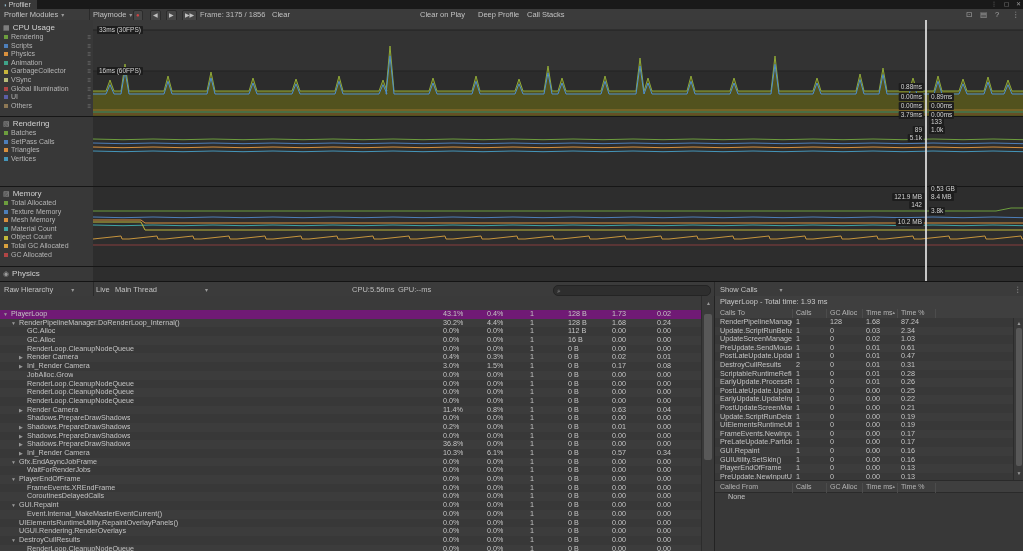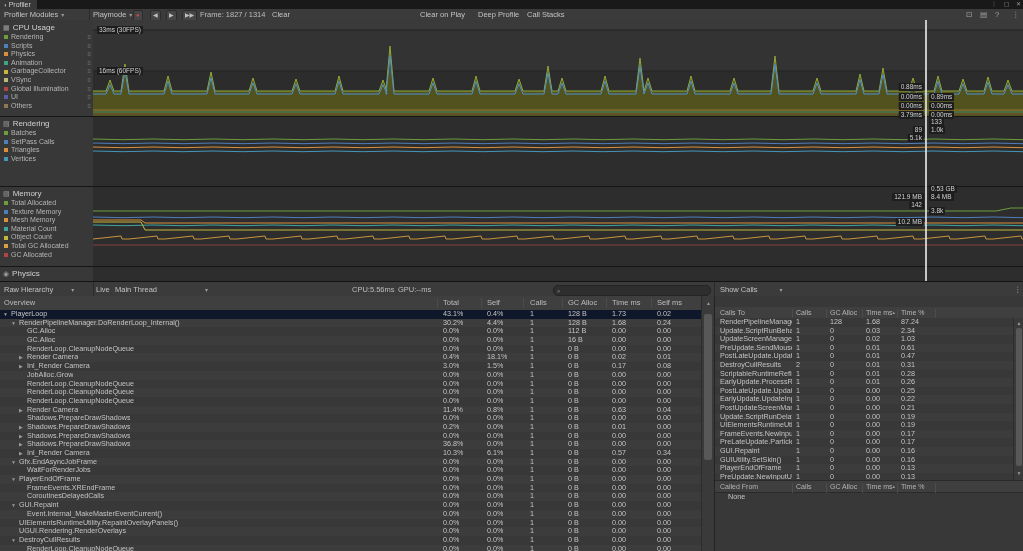--- a/index.html
+++ b/index.html
@@ -47,21 +47,21 @@
   .vsep{position:absolute;top:0;width:1px;height:15px;background:#2a2a2a;}
   
   .hierarchy{position:absolute;left:0;top:296px;width:715px;height:255px;background:#3a3a3a;}
   .hheader{position:absolute;left:0;top:0;width:715px;height:14px;background:#3f3f3f;
            border-bottom:1px solid #2a2a2a;font-size:7.5px;line-height:14px;color:#bdbdbd;}
   .hheader .hcol{position:absolute;top:0;white-space:nowrap;}
   .colsep{position:absolute;top:2px;width:1px;height:10px;background:#4c4c4c;}
   .hrows{position:absolute;left:0;top:14px;width:701px;height:241px;overflow:hidden;}
   .hrow{position:relative;height:8.7px;background:#383838;}
   .hrow.alt{background:#3c3c3c;}
-  .hrow.sel{background:#0f172a;}
+  .hrow.sel{background:#701a75;}
   .hrow .cell{position:absolute;top:0;font-size:7.2px;line-height:8.7px;color:#c4c4c4;white-space:nowrap;overflow:hidden;}
   .hrow .fold{position:absolute;top:0;font-size:5px;line-height:8.7px;color:#999;}
   
   .sbar{position:absolute;background:#3a3a3a;border-left:1px solid #2c2c2c;}
   .sbtn{position:absolute;left:0;width:100%;text-align:center;color:#9a9a9a;font-size:5px;}
   .sthumb{position:absolute;left:2px;background:#585858;border-radius:2px;}
   
   .callspanel{position:absolute;left:715px;top:296px;width:308px;height:255px;background:#383838;}
   .pdivider{position:absolute;left:714px;top:296px;width:1px;height:255px;background:#232323;}
   .ptitle{position:absolute;left:0;top:0;width:308px;height:11px;background:#3f3f3f;border-bottom:1px solid #2a2a2a;
@@ -93,21 +93,21 @@
   </div>
 
   <div class="toolbar">
     <div class="item" style="left:4px;"><span>Profiler Modules</span><span class="ddarrow">▾</span></div>
     <div class="vsep" style="left:89px;height:11px;"></div>
     <div class="item" style="left:93px;"><span>Playmode</span><span class="ddarrow">▾</span></div>
     <div class="item tbtn rec" style="left:133px;"><span>●</span></div>
     <div class="item tbtn" style="left:150px;"><span>◀</span></div>
     <div class="item tbtn" style="left:166px;"><span>▶</span></div>
     <div class="item tbtn" style="left:182px;"><span>▶▶</span></div>
-    <div class="item" style="left:200px;color:#bdbdbd;">Frame: 1827 / 1314</div>
+    <div class="item" style="left:200px;color:#bdbdbd;">Frame: 3175 / 1856</div>
     <div class="item" style="left:272px;">Clear</div>
     <div class="item" style="left:420px;">Clear on Play</div>
     <div class="item" style="left:478px;">Deep Profile</div>
     <div class="item" style="left:527px;">Call Stacks</div>
     <div class="item" style="left:966px;color:#a8a8a8;">⊡</div>
     <div class="item" style="left:980px;color:#a8a8a8;">▤</div>
     <div class="item" style="left:995px;color:#a8a8a8;">?</div>
     <div class="item" style="left:1012px;color:#a8a8a8;">⋮</div>
   </div>
 
@@ -276,35 +276,20 @@
     <div class="item" style="left:398px;color:#bdbdbd;">GPU:--ms</div>
     <div class="search">
       <span class="sicon">⌕</span>
     </div>
     <div class="vsep" style="left:714px;"></div>
     <div class="item" style="left:720px;"><span>Show Calls</span><span class="ddarrow" style="margin-left:22px;">▾</span></div>
     <div class="item" style="left:1014px;color:#a8a8a8;">⋮</div>
   </div>
 
   <div class="hierarchy">
-    <div class="hheader">
-      <span class="hcol" style="left:4px;">Overview</span>
-      <div class="colsep" style="left:437px;"></div>
-      <span class="hcol" style="left:443px;">Total</span>
-      <div class="colsep" style="left:481px;"></div>
-      <span class="hcol" style="left:487px;">Self</span>
-      <div class="colsep" style="left:523px;"></div>
-      <span class="hcol" style="left:530px;">Calls</span>
-      <div class="colsep" style="left:562px;"></div>
-      <span class="hcol" style="left:568px;">GC Alloc</span>
-      <div class="colsep" style="left:606px;"></div>
-      <span class="hcol" style="left:612px;">Time ms</span>
-      <div class="colsep" style="left:651px;"></div>
-      <span class="hcol" style="left:657px;">Self ms</span>
-    </div>
     <div class="hrows">
         <div class="hrow sel">
           <span class="fold" style="left: 3px;">▼</span>
           <span class="cell" style="left: 11px; max-width: 428px;">PlayerLoop</span>
           <span class="cell" style="left: 443px;">43.1%</span>
           <span class="cell" style="left: 487px;">0.4%</span>
           <span class="cell" style="left: 530px;">1</span>
           <span class="cell" style="left: 568px;">128 B</span>
           <span class="cell" style="left: 612px;">1.73</span>
           <span class="cell" style="left: 657px;">0.02</span>
@@ -343,21 +328,21 @@
           <span class="cell" style="left: 487px;">0.0%</span>
           <span class="cell" style="left: 530px;">1</span>
           <span class="cell" style="left: 568px;">0 B</span>
           <span class="cell" style="left: 612px;">0.00</span>
           <span class="cell" style="left: 657px;">0.00</span>
         </div>
         <div class="hrow alt">
           <span class="fold" style="left: 19px;">▶</span>
           <span class="cell" style="left: 27px; max-width: 412px;">Render Camera</span>
           <span class="cell" style="left: 443px;">0.4%</span>
-          <span class="cell" style="left: 487px;">18.1%</span>
+          <span class="cell" style="left: 487px;">0.3%</span>
           <span class="cell" style="left: 530px;">1</span>
           <span class="cell" style="left: 568px;">0 B</span>
           <span class="cell" style="left: 612px;">0.02</span>
           <span class="cell" style="left: 657px;">0.01</span>
         </div>
         <div class="hrow">
           <span class="fold" style="left: 19px;">▶</span>
           <span class="cell" style="left: 27px; max-width: 412px;">Inl_Render Camera</span>
           <span class="cell" style="left: 443px;">3.0%</span>
           <span class="cell" style="left: 487px;">1.5%</span>
@@ -566,20 +551,21 @@
         </div>
       </div>
     <div class="sbar" style="left:701px;top:0;width:13px;height:255px;">
       <div class="sbtn" style="top:4px;">▲</div>
       <div class="sthumb" style="top:18px;width:8px;height:146px;"></div>
     </div>
   </div>
 
   <div class="pdivider"></div>
   <div class="callspanel">
+    <div class="ptitle">PlayerLoop - Total time: 1.93 ms</div>
     <div class="pheader" style="top:11px;">
       <span class="hcol" style="left:5px;">Calls To</span>
       <div class="colsep" style="left:77px;"></div>
       <span class="hcol" style="left:81px;">Calls</span>
       <div class="colsep" style="left:111px;"></div>
       <span class="hcol" style="left:115px;">GC Alloc</span>
       <div class="colsep" style="left:147px;"></div>
       <span class="hcol" style="left:151px;"><span>Time ms</span><span class="sortmark">▴</span></span>
       <div class="colsep" style="left:182px;"></div>
       <span class="hcol" style="left:186px;">Time %</span>

